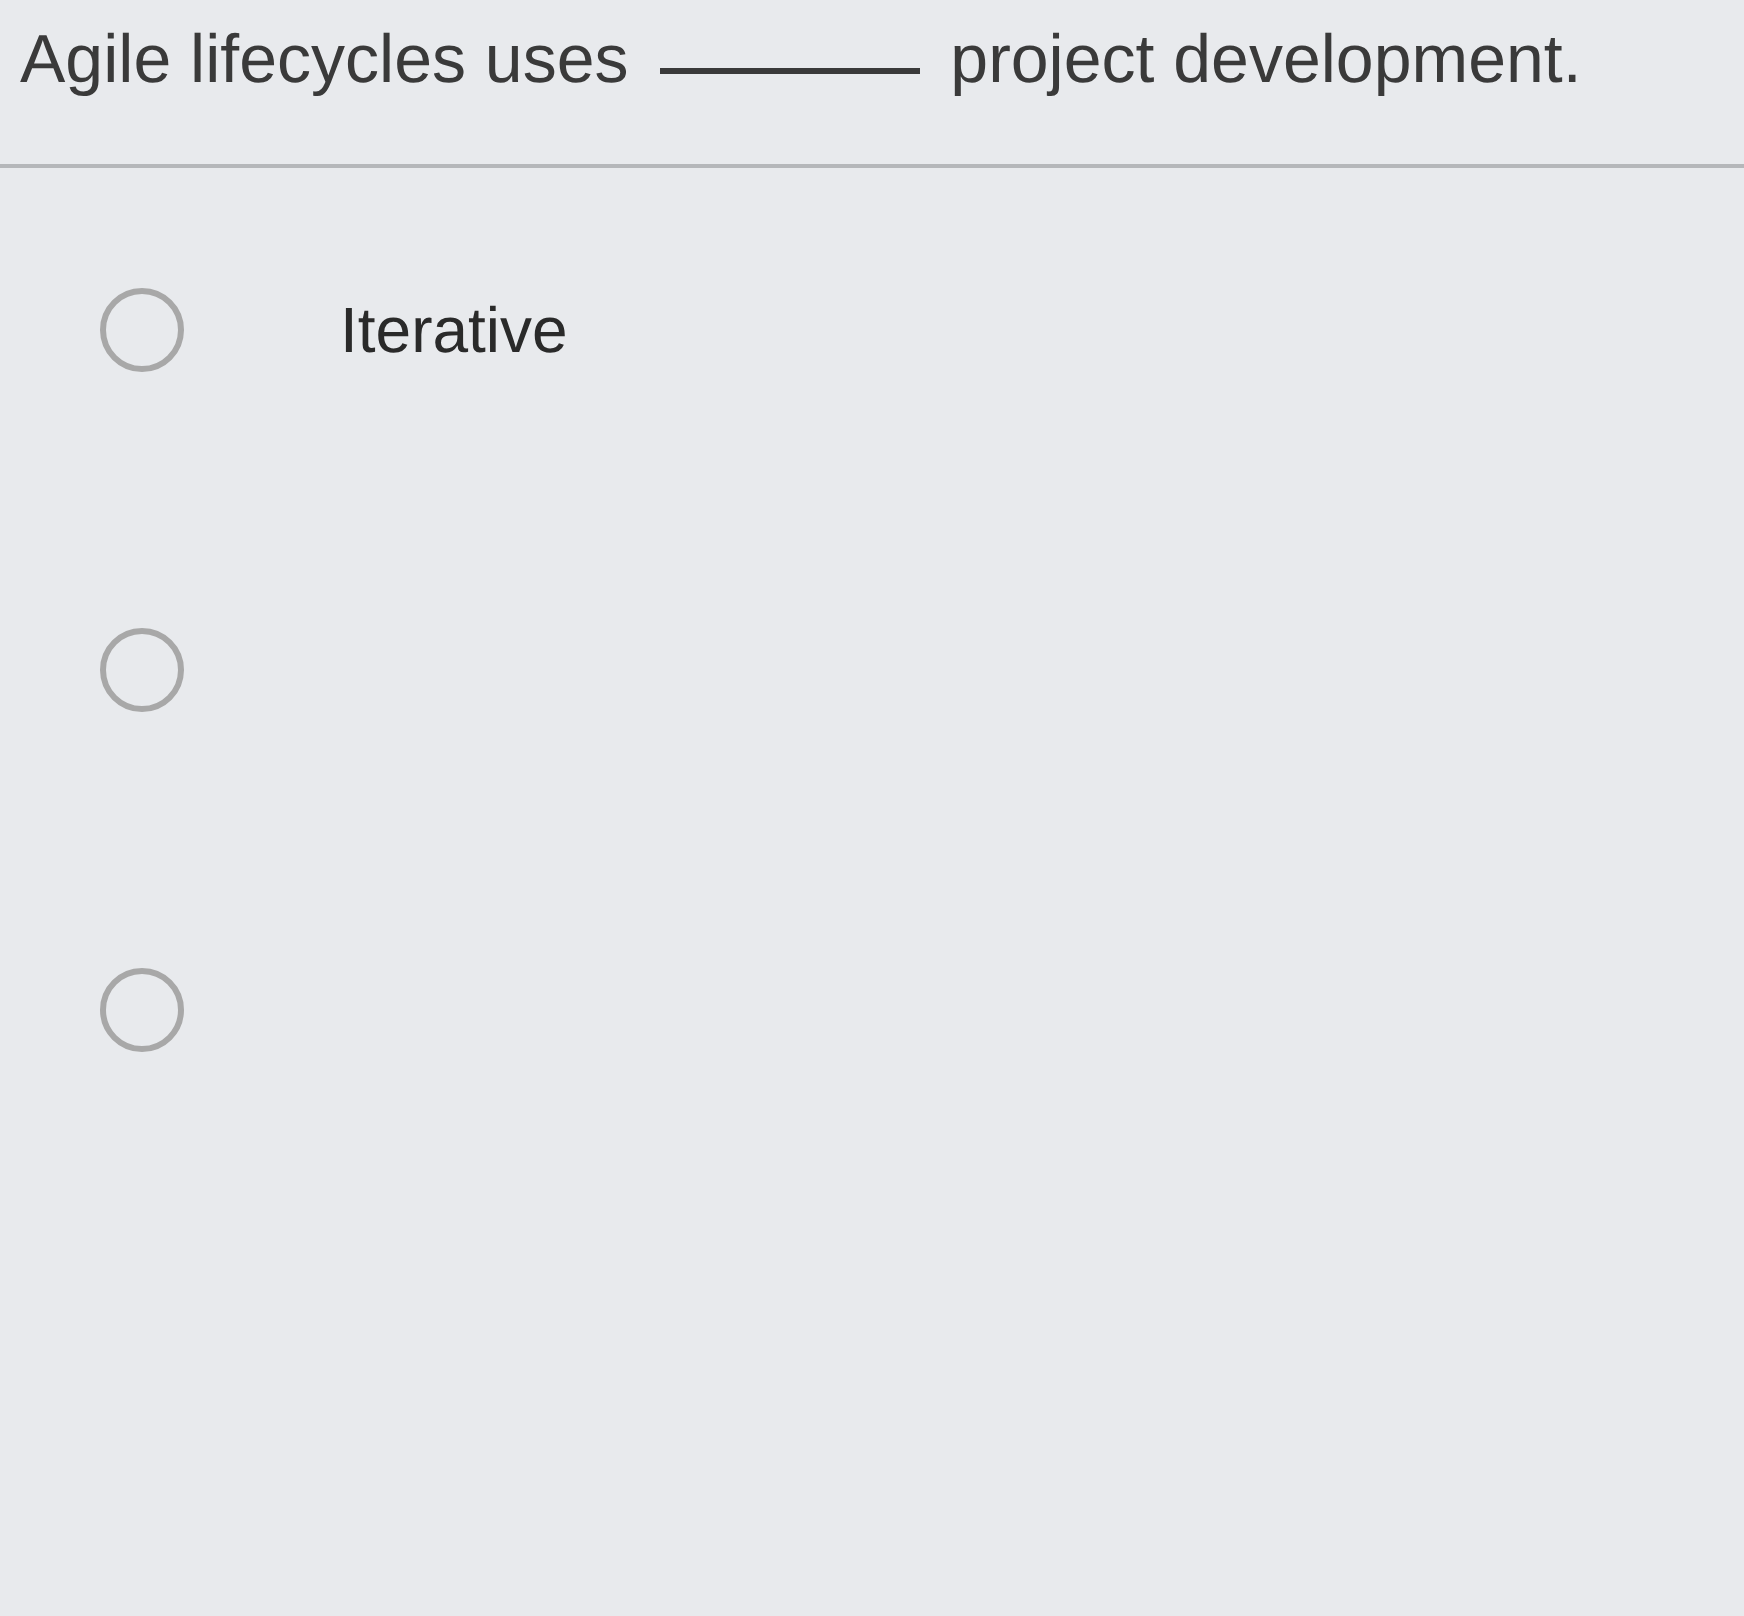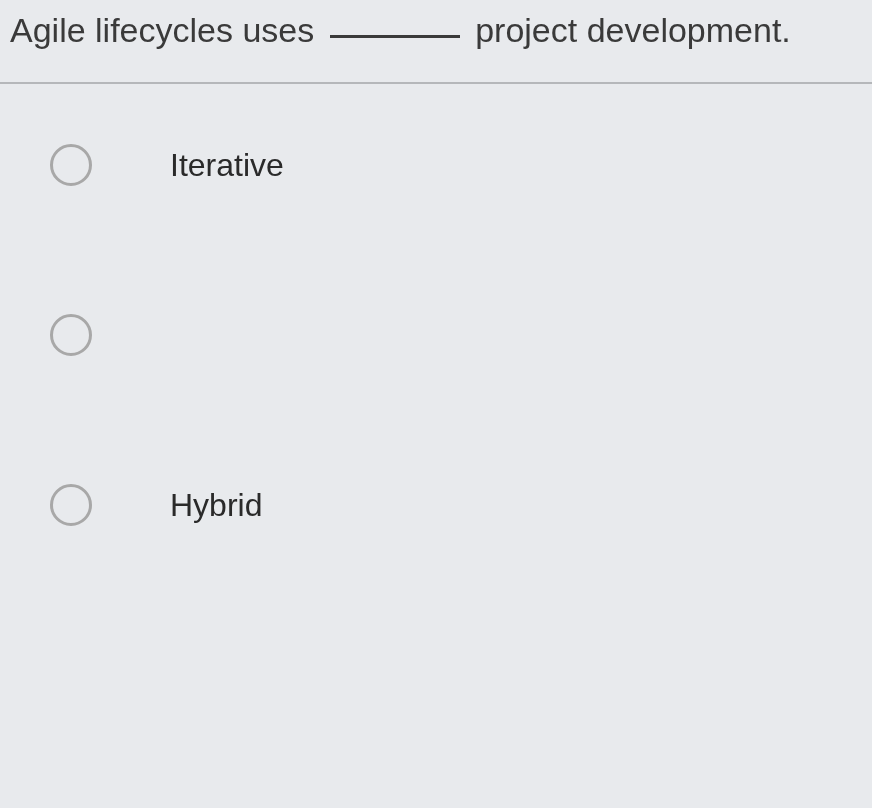--- a/index.html
+++ b/index.html
@@ -79,16 +79,15 @@
   <div class="options">
     <div class="option">
       <div class="radio"></div>
       <span class="option-label">Iterative</span>
     </div>
     <div class="option">
       <div class="radio"></div>
     </div>
     <div class="option">
       <div class="radio"></div>
-      <span class="option-label">Hybrid</span>
     </div>
   </div>
 </div>
 
 </body></html>

